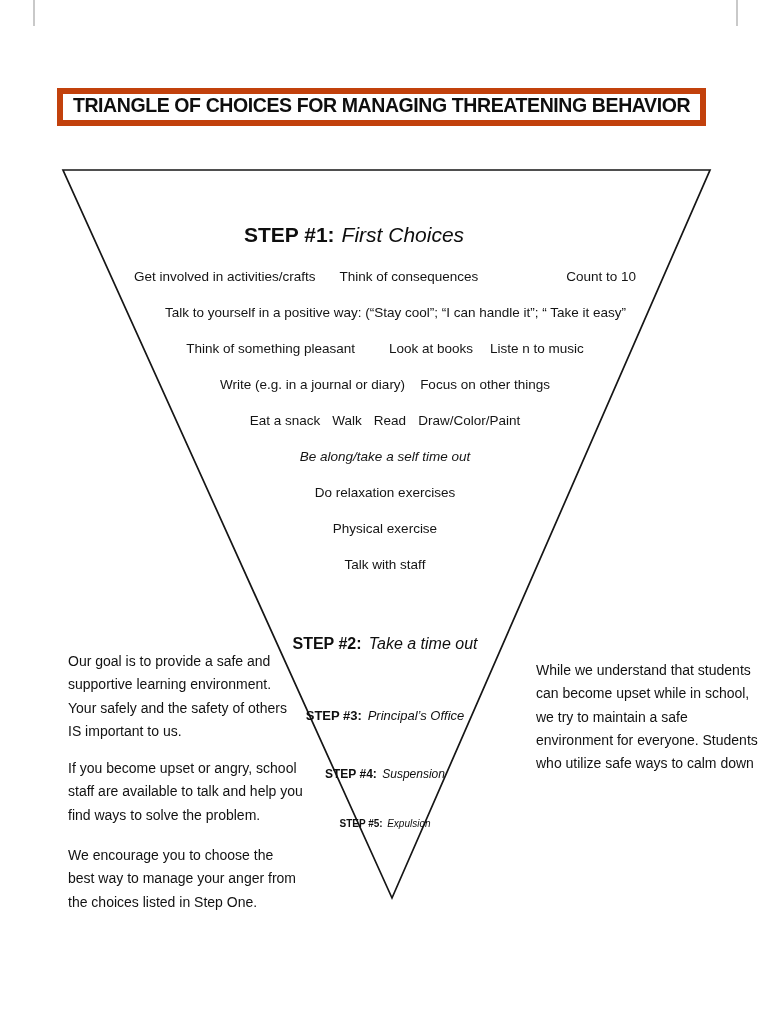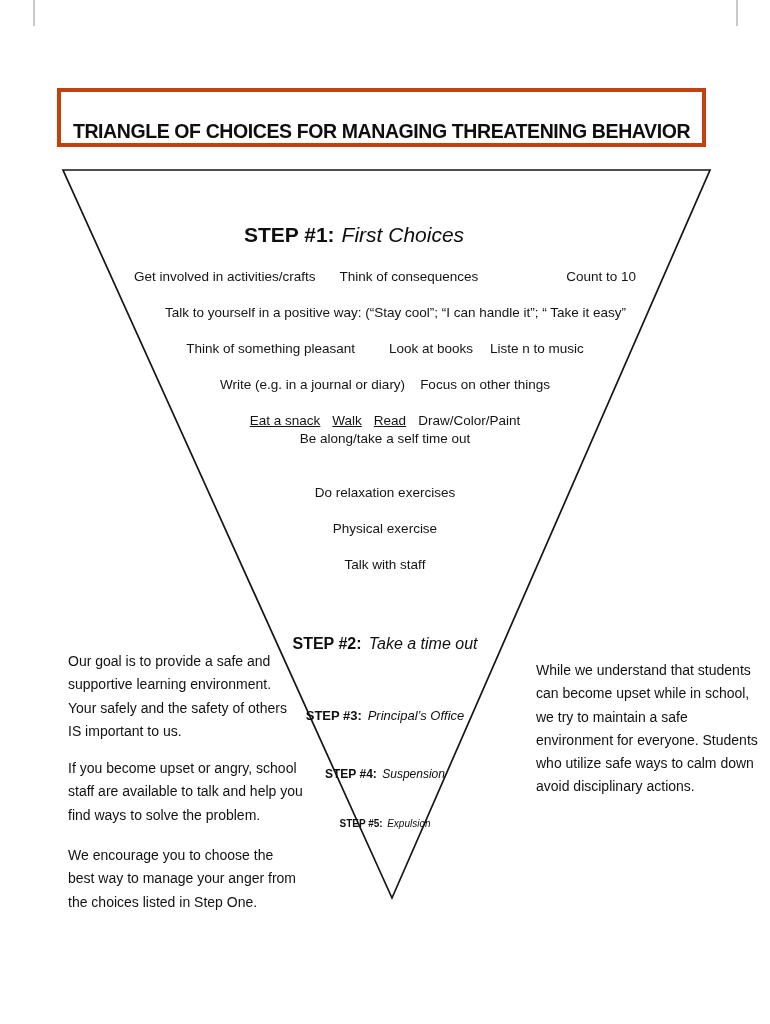--- a/index.html
+++ b/index.html
@@ -8,23 +8,23 @@
     font-family:"Liberation Sans","DejaVu Sans",sans-serif;color:#121212;
     overflow:hidden;
   }
   
   .edge-mark{position:absolute;top:0;width:2px;height:26px;background:#c9c9c9;}
   .edge-mark.left{left:33px;}
   .edge-mark.right{left:736px;}
 
   
   .title-box{
-    position:absolute;left:57px;top:88px;width:649px;height:59px;
-    border:4px solid #c2410c;box-sizing:border-box;
-    display:flex;align-items:flex-end;justify-content:center;
+    position:absolute;left:57px;top:88px;width:649px;height:38px;
+    border:6px solid #c2410c;box-sizing:border-box;
+    display:flex;align-items:flex-start;justify-content:center;
   }
   .title-box h1{
     margin:0;font-size:19.5px;font-weight:bold;letter-spacing:-0.4px;
     white-space:nowrap;color:#0e0e0e;
   }
 
   
   .triangle-svg{position:absolute;left:0;top:0;width:770px;height:1024px;}
 
   
@@ -34,25 +34,25 @@
   }
   .step1-heading .lbl{font-weight:bold;}
   .step1-heading .val{font-style:italic;margin-left:7px;}
 
   
   .row{
     position:absolute;left:0;right:0;display:flex;justify-content:center;
     font-size:13.5px;white-space:nowrap;color:#141414;
   }
   .r1{top:269px;} .r2{top:305px;margin-left:21px;} .r3{top:341px;} .r4{top:377px;} .r5{top:413px;}
-  .r6{top:431px;} .r7{top:485px;} .r8{top:521px;} .r9{top:557px;}
+  .r6{top:449px;font-style:italic;} .r7{top:485px;} .r8{top:521px;} .r9{top:557px;}
   .r1 .i0{margin-right:24px;} .r1 .i1{margin-right:88px;}
   .r3 .i0{margin-right:34px;} .r3 .i1{margin-right:17px;}
   .r4 .i0{margin-right:15px;}
-  .r5 .i0,.r5 .i1,.r5 .i2{margin-right:12px;text-decoration:underline;}
+  .r5 .i0,.r5 .i1,.r5 .i2{margin-right:12px;}
 
   
   .step-line{
     position:absolute;left:0;right:0;text-align:center;white-space:nowrap;color:#0f0f0f;
   }
   .step-line .lbl{font-weight:bold;}
   .step-line .val{font-style:italic;margin-left:0.45em;}
   .step-2{top:635px;font-size:16px;}
   .step-3{top:708px;font-size:13px;}
   .step-4{top:767px;font-size:12px;}
@@ -158,17 +158,16 @@
     </div>
   </div>
 
   <div class="col right-col">
     <div class="para p1">
       <div>While we understand that students</div>
       <div>can become upset while in school,</div>
       <div>we try to maintain a safe</div>
       <div>environment for everyone.  Students</div>
       <div>who utilize safe ways to calm down</div>
-      <div>avoid disciplinary actions.</div>
     </div>
   </div>
 
 </div>
 
 </body></html>

